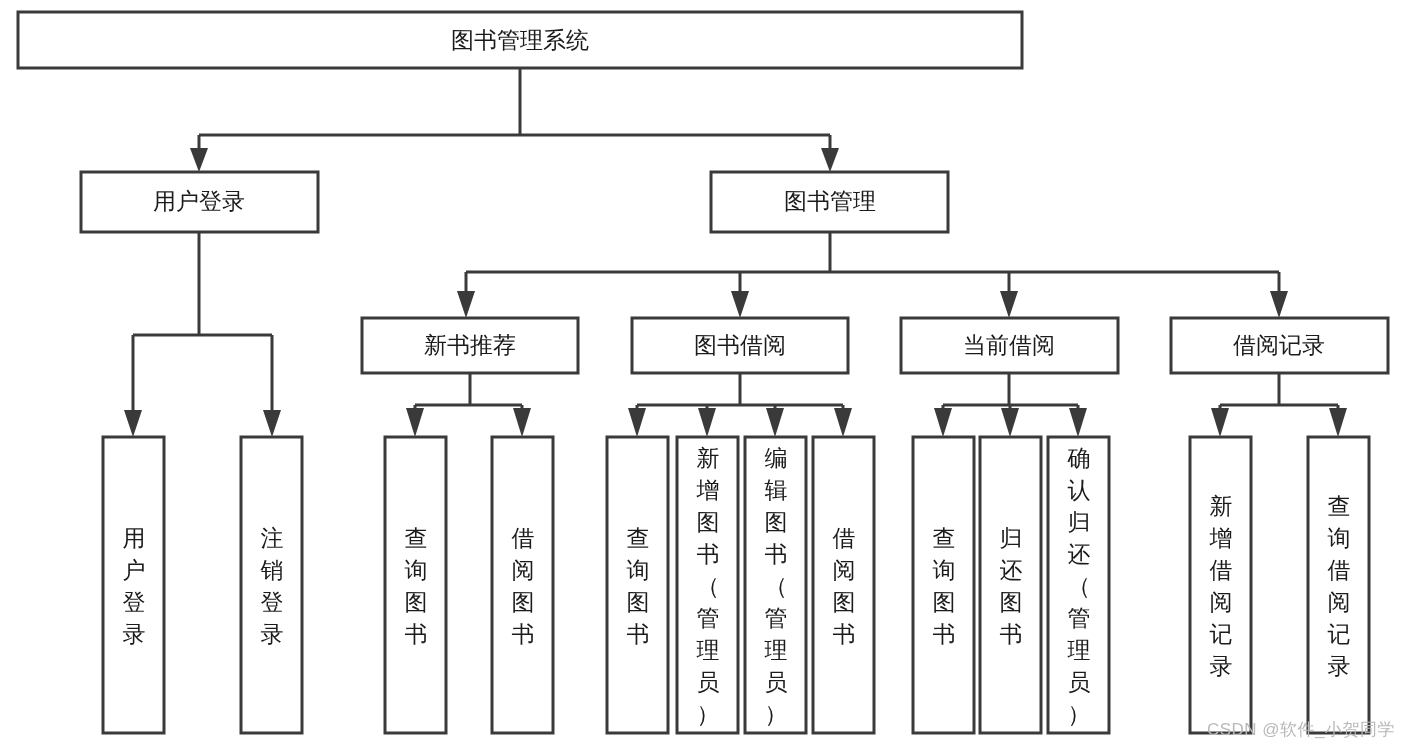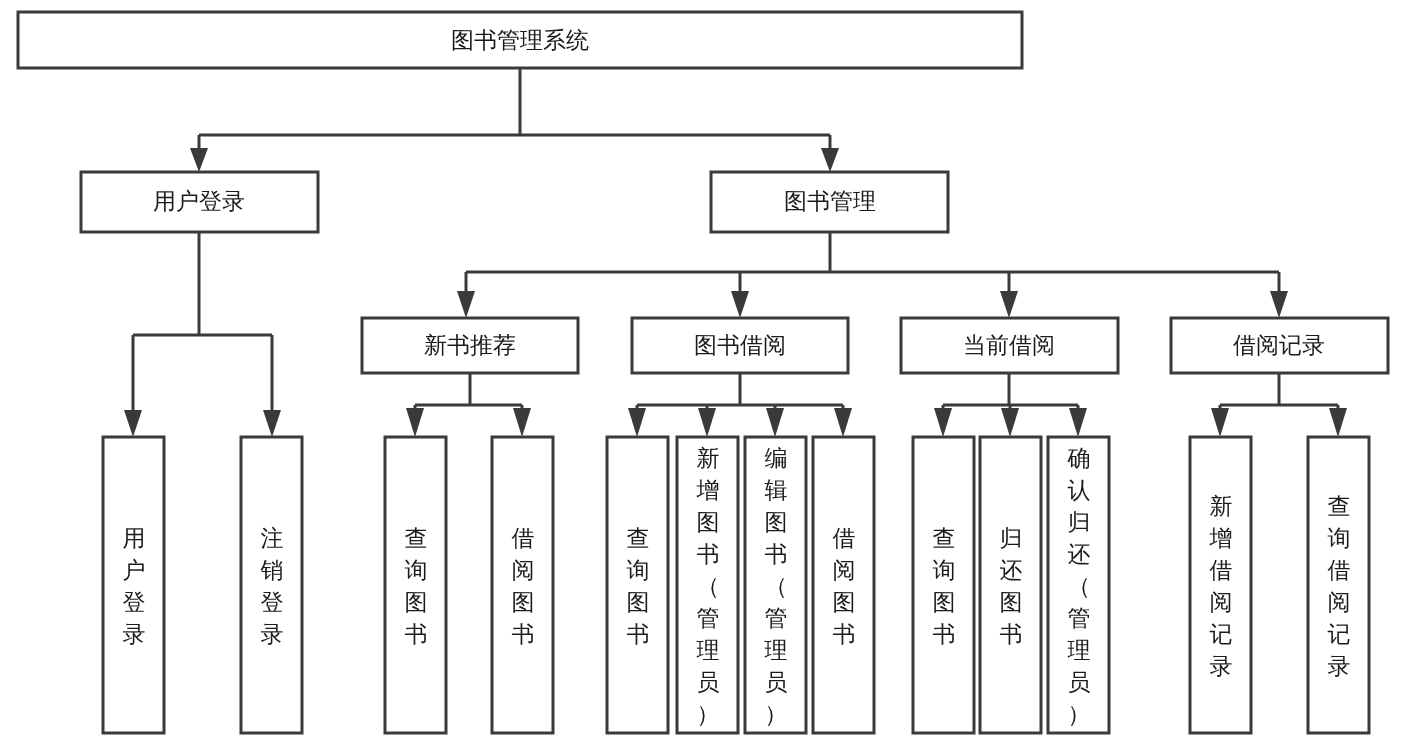--- a/index.html
+++ b/index.html
@@ -238,13 +238,14 @@
       <rect class="node-box" x="1190" y="437" width="61" height="296"></rect>
       <text class="node-label-v" x="1221" y="437"><tspan x="1221" y="513.96">新</tspan><tspan x="1221" y="545.96">增</tspan><tspan x="1221" y="577.96">借</tspan><tspan x="1221" y="609.96">阅</tspan><tspan x="1221" y="641.96">记</tspan><tspan x="1221" y="673.96">录</tspan></text>
     </g>
     <g>
       <rect class="node-box" x="1308" y="437" width="61" height="296"></rect>
       <text class="node-label-v" x="1339" y="437"><tspan x="1339" y="513.96">查</tspan><tspan x="1339" y="545.96">询</tspan><tspan x="1339" y="577.96">借</tspan><tspan x="1339" y="609.96">阅</tspan><tspan x="1339" y="641.96">记</tspan><tspan x="1339" y="673.96">录</tspan></text>
     </g>
 
   </svg>
 
+  <div class="watermark">CSDN @软件_小贺同学</div>
 </div>
 
 </body></html>

